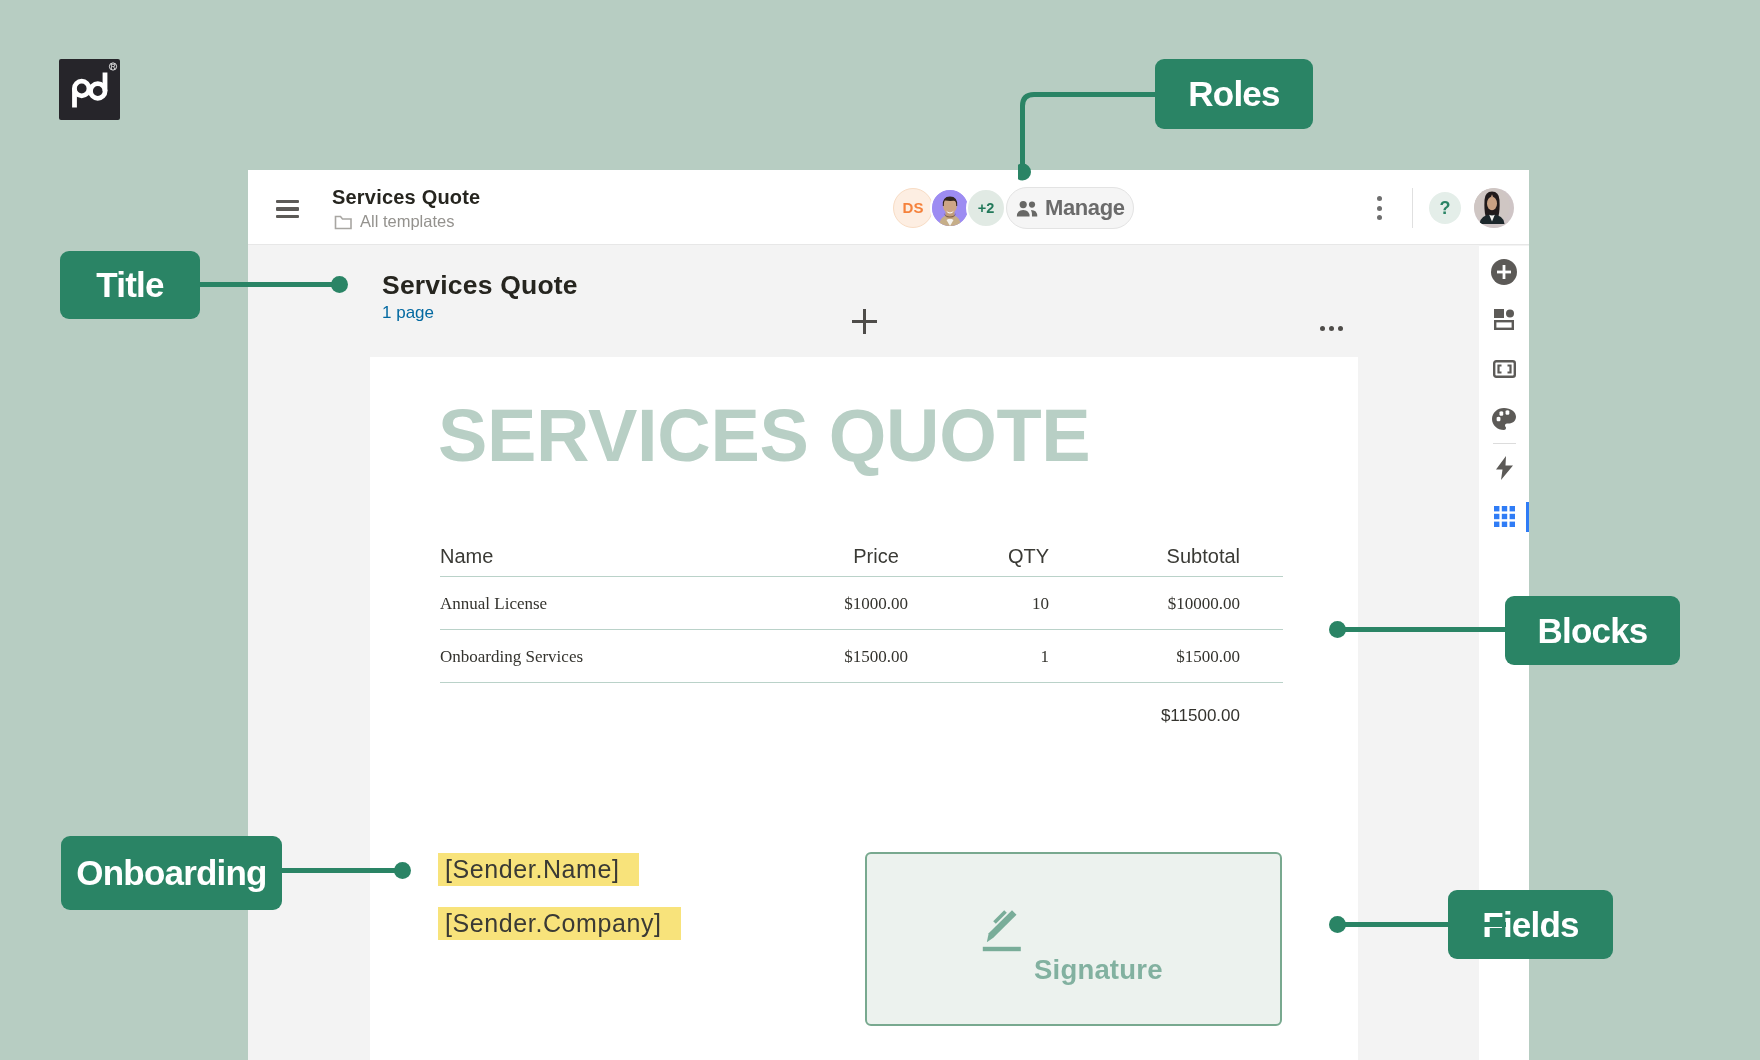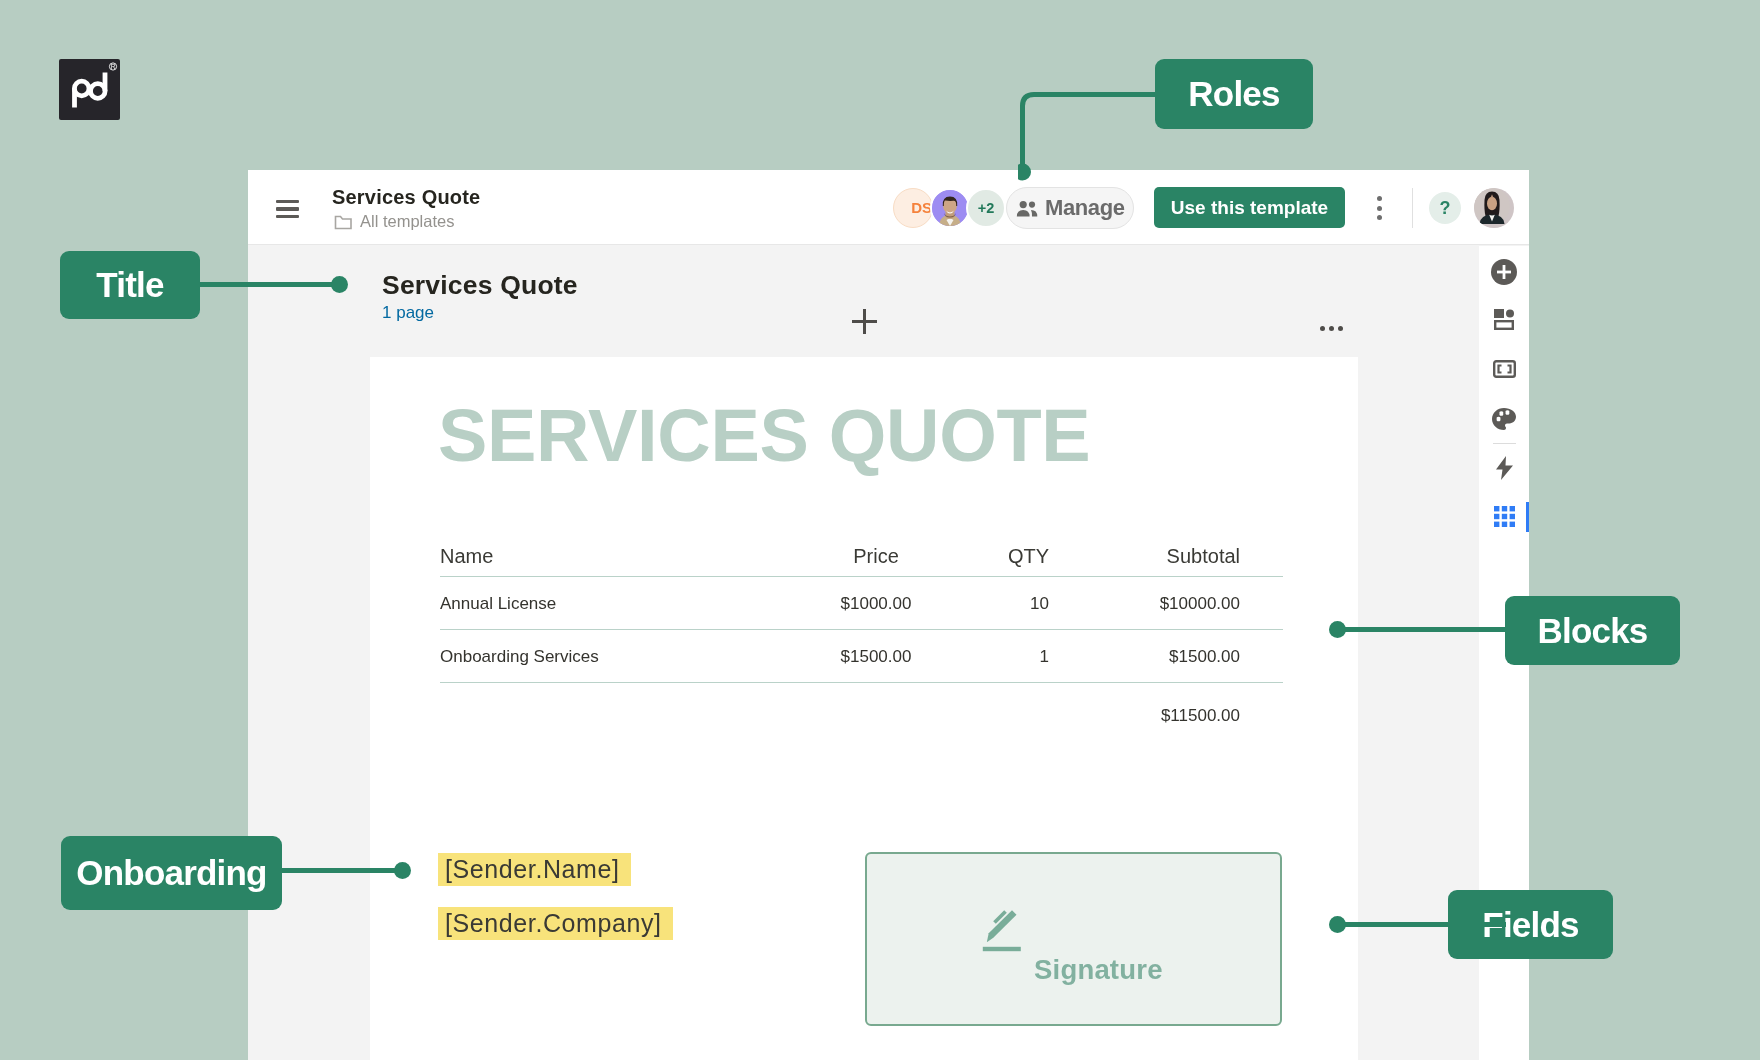--- a/index.html
+++ b/index.html
@@ -15,21 +15,21 @@
   .apphead { left:0; top:0; width:1281px; height:75px; background:#fff; border-bottom:1px solid #e7e7e7; }
   .sidebar { left:1231px; top:76px; width:50px; height:814px; background:#fff; }
 
   .hamb { left:28px; top:30px; width:23px; height:18px; }
   .hamb div { height:3.4px; background:#5c5a57; margin-bottom:3.9px; border-radius:1px; }
   .htitle { left:84px; top:16px; font-size:20px; font-weight:bold; color:#26251f; letter-spacing:0.2px;}
   .folder { left:86px; top:44px; }
   .alltpl { left:112px; top:42px; font-size:16.5px; color:#94928e; }
 
   .avatar { border-radius:50%; width:40px; height:40px; top:18px; }
-  .av-ds { left:645px; background:#fdeee2; border:1px solid #f8dcc4; color:#f5823c; font-weight:bold; font-size:15px; text-align:right; line-height:38px; }
+  .av-ds { left:645px; background:#fdeee2; border:1px solid #f8dcc4; color:#f5823c; font-weight:bold; font-size:15px; text-align:center; line-height:38px; }
   .av-man { left:682px; background:#a495f2; border:2px solid #fff; overflow:hidden; }
   .av-p2 { left:718px; background:#e1eae4; border:2px solid #fff; color:#22795a; font-weight:bold; font-size:14.5px; text-align:center; line-height:36px; }
   .manage { left:758px; top:17px; width:128px; height:42px; background:#f5f5f5; border:1px solid #e3e3e3; border-radius:21px; color:#6b6b6b; font-weight:bold; font-size:22px; letter-spacing:-0.4px; }
   .manage svg { position:absolute; left:9px; top:12px; }
   .manage span { position:absolute; left:38px; top:7px; }
   .usebtn { left:906px; top:17px; width:191px; height:41px; background:#2a8465; border-radius:5px; color:#fff; font-weight:bold; font-size:19px; text-align:center; line-height:41px; }
   .kebab { left:1129px; top:26px; width:6px; }
   .kebab div { width:5px; height:5px; border-radius:50%; background:#6e6e6e; margin-bottom:4.5px; }
   .hdivider { left:1164px; top:18px; width:1px; height:40px; background:#e0e0e0; }
   .qmark { left:1181px; top:22px; width:32px; height:32px; border-radius:50%; background:#e4eee9; color:#2a8465; font-weight:bold; font-size:18px; text-align:center; line-height:32px; }
@@ -43,30 +43,30 @@
   .plusicon:after { content:""; position:absolute; left:0; top:11px; width:25px; height:2.6px; background:#4e4c49; }
   .dots3 { left:1072px; top:147px; }
   .dots3 div { width:5.4px; height:5.4px; border-radius:50%; background:#4e4c49; display:inline-block; margin-right:3.6px; }
 
   
   .page { left:122px; top:187px; width:988px; height:703px; background:#fff; }
   .bigtitle { left:68px; top:36px; font-size:74px; font-weight:bold; color:#b8cfc5; letter-spacing:-0.3px; }
 
   .tbl { left:70px; top:180px; width:843px; }
   .tbl .hrow { position:relative; height:40px; border-bottom:1.5px solid #bad2c9; font-size:20px; color:#3a3a35; }
-  .tbl .row { position:relative; height:53px; border-bottom:1.5px solid #bad2c9; font-size:17px; color:#34332e; }
+  .tbl .row { position:relative; height:53px; border-bottom:1.5px solid #bad2c9; font-size:17px; color:#34332e;font-family:Liberation Serif, serif; }
   .tbl .trow { position:relative; height:56px; font-size:17px; color:#34332e; }
   .c-name { position:absolute; left:0; bottom:8px; }
   .c-price { position:absolute; left:361px; width:150px; text-align:center; bottom:8px; }
   .c-qty { position:absolute; left:494px; width:115px; text-align:right; bottom:8px; }
   .c-sub { position:absolute; right:43px; bottom:8px; }
   .row .c-name, .row .c-price, .row .c-qty, .row .c-sub { bottom:15px; }
   .trow .c-sub { bottom:13px; }
 
-  .var { position:absolute; background:#f8e37b; color:#3a3a35; font-size:25px; letter-spacing:0.6px; line-height:28px; padding:2px 11px 3px 7px; }
+  .var { position:absolute; background:#f8e37b; color:#3a3a35; font-size:25px; letter-spacing:0.6px; line-height:28px; padding:2px 19px 3px 7px; }
   .var1 { left:68px; top:496px; }
   .var2 { left:68px; top:550px; }
 
   .sig { left:495px; top:495px; width:417px; height:174px; background:#ecf2ee; border:2px solid #78a98f; border-radius:6px; }
   .sig .lbl { position:absolute; left:167px; top:60px; font-size:27.5px; font-weight:bold; color:#82b1a0; letter-spacing:0.2px;margin-top:40px; }
 
   
   .lab { background:#2a8465; border-radius:9px; color:#fff; font-weight:bold; text-align:center; }
   .lab span { font-size:35px; letter-spacing:-0.8px; }
   .dot { width:17px; height:17px; border-radius:50%; background:#2a8465; }
@@ -116,21 +116,20 @@
       <div class="abs avatar av-p2">+2</div>
       <div class="abs manage">
         <svg width="22" height="18" viewBox="0 0 22 18">
           <circle cx="7.2" cy="4.6" r="3.6" fill="#686866"></circle>
           <path d="M0.8 16.5 q0 -6.5 6.4 -6.5 q6.4 0 6.4 6.5 z" fill="#686866"></path>
           <circle cx="16" cy="4.6" r="3.1" fill="#686866"></circle>
           <path d="M15 10.1 q6.3 0 6.3 6.4 l-5.3 0 q0.2 -4 -1 -6.4 z" fill="#686866"></path>
         </svg>
         <span>Manage</span>
       </div>
-      <div class="abs usebtn">Use this template</div>
       <div class="abs kebab">
         <div></div>
         <div></div>
         <div></div>
       </div>
       <div class="abs hdivider"></div>
       <div class="abs qmark">?</div>
       <div class="abs avatar av-woman">
         <svg width="36" height="36" viewBox="0 0 36 36">
           <circle cx="18" cy="18" r="18" fill="#cfc6c3"></circle>

